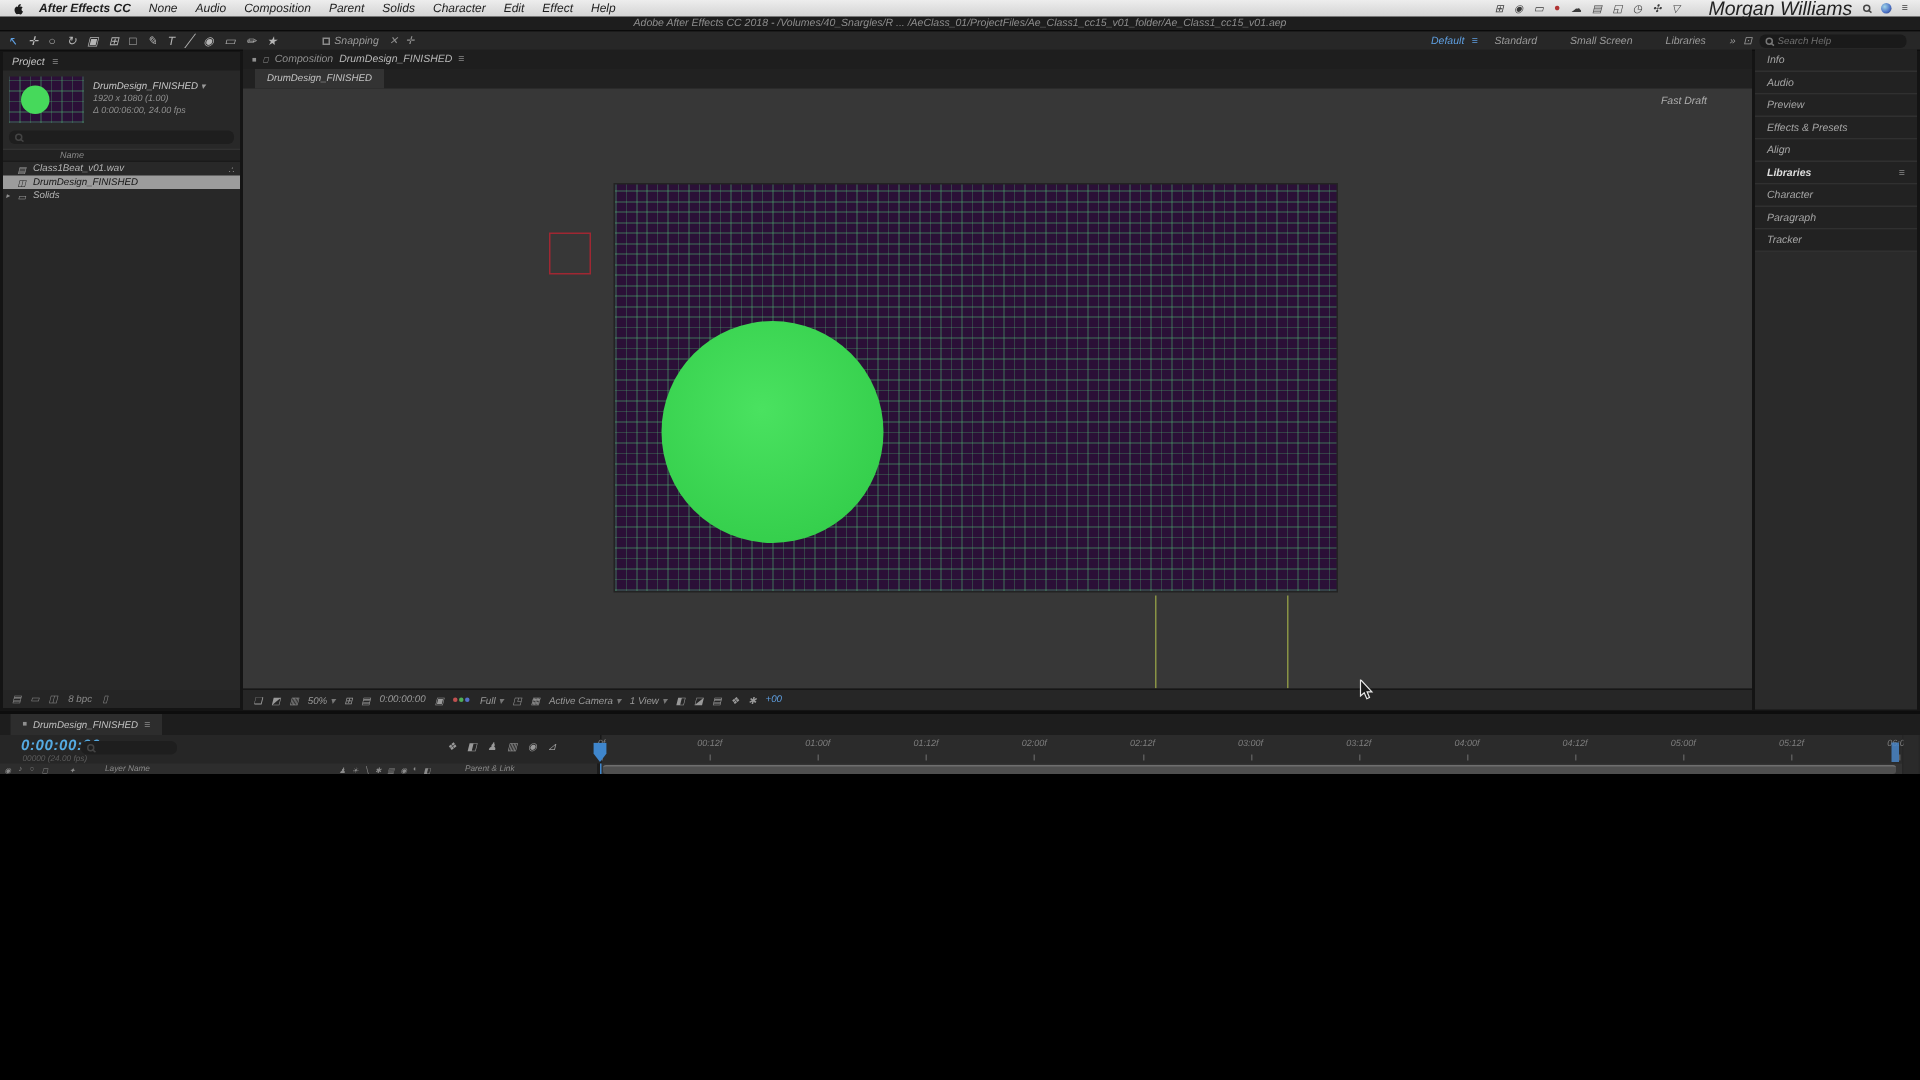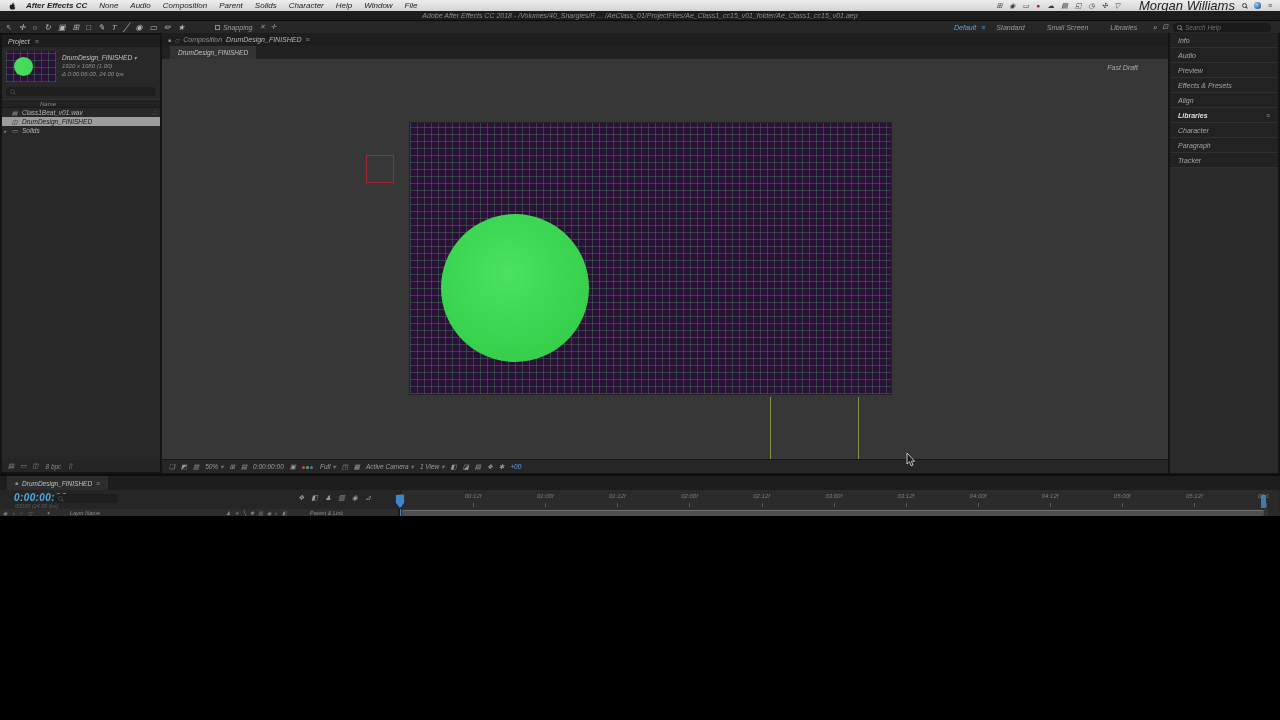--- a/index.html
+++ b/index.html
@@ -184,23 +184,23 @@
       <path d="M5.5 3.2c.7-.9 1.9-1 1.9-1s.2 1-.5 1.9c-.7.9-1.8.8-1.8.8s-.3-.8.4-1.7zM5.2 4.9c.8 0 1.4-.5 2.2-.4.6 0 1.3.3 1.7.9-1.5 1-1.2 2.9.3 3.5-.3.8-.8 1.9-1.6 2.4-.6.4-1.2.1-1.9-.1-.6-.2-1 .1-1.7.2-.9.1-1.7-1.3-2-2.2C1.6 7.4 2 5.1 3.6 4.6c.6-.2 1.1.3 1.6.3z" fill="#1c1c1c"></path>
     </svg>
     <div id="menuItems" class="menu-items">
         <span class="b">After Effects CC</span>
         <span>None</span>
         <span>Audio</span>
         <span>Composition</span>
         <span>Parent</span>
         <span>Solids</span>
         <span>Character</span>
+        <span>Edit</span>
+        <span>Effect</span>
         <span>Help</span>
-        <span>Window</span>
-        <span>File</span>
       </div>
     <div class="menu-right">
       <span id="statusIcons" style="display:flex;gap:7px;align-items:center">
           <span>⊞</span>
           <span>◉</span>
           <span>▭</span>
           <span style="color: rgb(176, 52, 52);">●</span>
           <span>☁</span>
           <span>▤</span>
           <span>◱</span>

